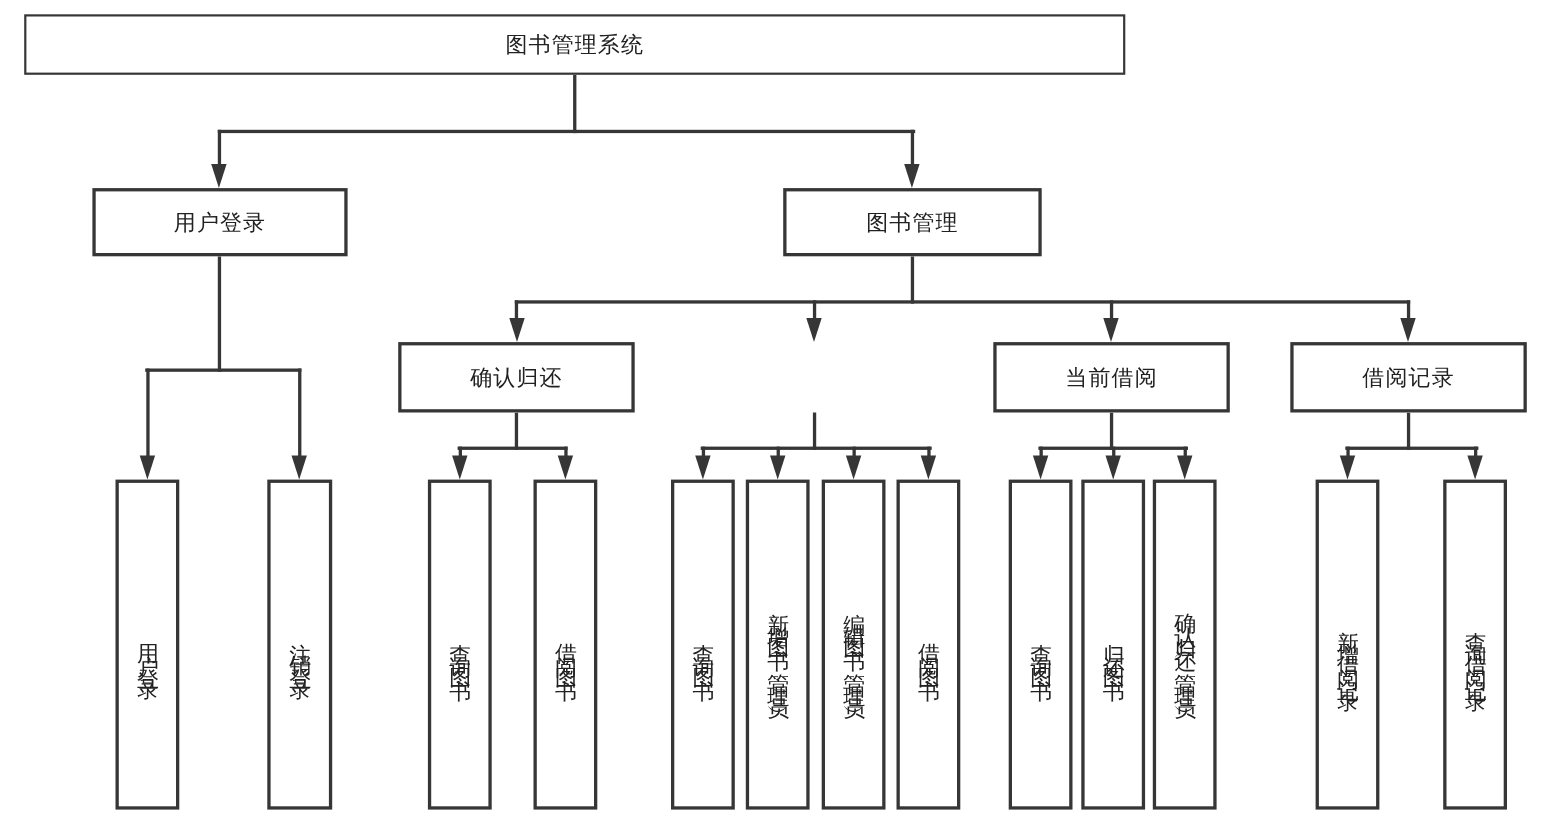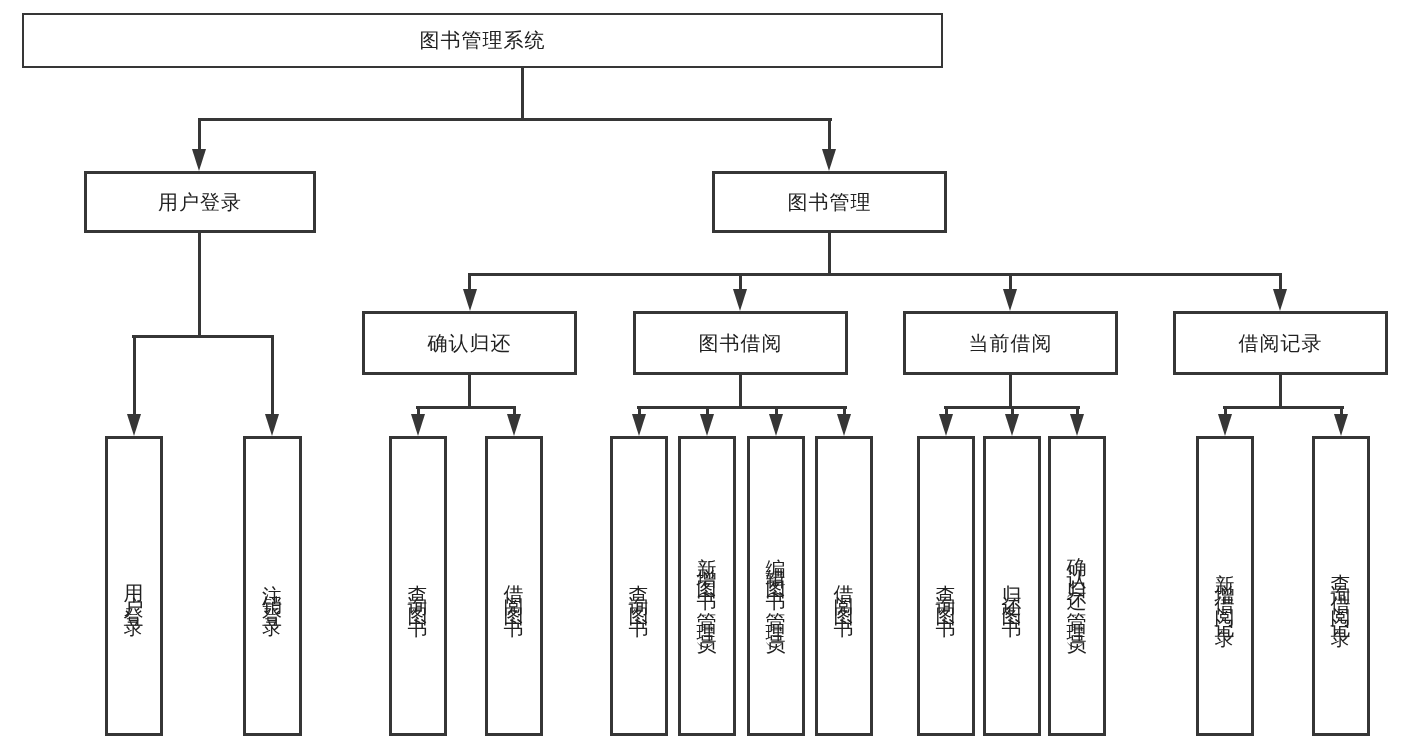--- a/index.html
+++ b/index.html
@@ -36,21 +36,21 @@
   .watermark{
     position:absolute;right:6px;bottom:4px;z-index:5;
     color:var(--wm);font-size:19px;letter-spacing:1px;
   }
 </style>
 </head>
 <body>
 
 <div class="canvas">
 
-  <div class="box rootbox" style="left:22px;top:13px;width:921px;height:55px;">图书管理系统</div>
+  <div class="box rootbox" style="left:22px;top:13px;width:1001px;height:55px;">图书管理系统</div>
 
   <div class="vline" style="left:521px;top:68px;height:53px;"></div>
   <div class="hline" style="left:198px;top:118px;width:634px;"></div>
   <div class="vline" style="left:198px;top:118px;height:36px;"></div>
   <div class="arrow" style="left:192px;top:149px;"></div>
   <div class="vline" style="left:828px;top:118px;height:36px;"></div>
   <div class="arrow" style="left:822px;top:149px;"></div>
 
   <div class="box" style="left:84px;top:171px;width:232px;height:62px;">用户登录</div>
   <div class="box" style="left:712px;top:171px;width:235px;height:62px;text-align:center;">图书管理</div>
@@ -67,21 +67,20 @@
   <div class="vline" style="left:468px;top:273px;height:20px;"></div>
   <div class="arrow" style="left:463px;top:289px;"></div>
   <div class="vline" style="left:739px;top:273px;height:20px;"></div>
   <div class="arrow" style="left:733px;top:289px;"></div>
   <div class="vline" style="left:1009px;top:273px;height:20px;"></div>
   <div class="arrow" style="left:1003px;top:289px;"></div>
   <div class="vline" style="left:1279px;top:273px;height:20px;"></div>
   <div class="arrow" style="left:1273px;top:289px;"></div>
 
   <div class="box" style="left:362px;top:311px;width:215px;height:64px;">确认归还</div>
-  <div class="box" style="left:633px;top:311px;width:215px;height:64px;">图书借阅</div>
   <div class="box" style="left:903px;top:311px;width:215px;height:64px;">当前借阅</div>
   <div class="box" style="left:1173px;top:311px;width:215px;height:64px;">借阅记录</div>
 
   <div class="vline" style="left:468px;top:375px;height:34px;"></div>
   <div class="hline" style="left:416px;top:406px;width:100px;"></div>
   <div class="vline" style="left:417px;top:406px;height:12px;"></div>
   <div class="arrow" style="left:411px;top:414px;"></div>
   <div class="vline" style="left:513px;top:406px;height:12px;"></div>
   <div class="arrow" style="left:507px;top:414px;"></div>
 

